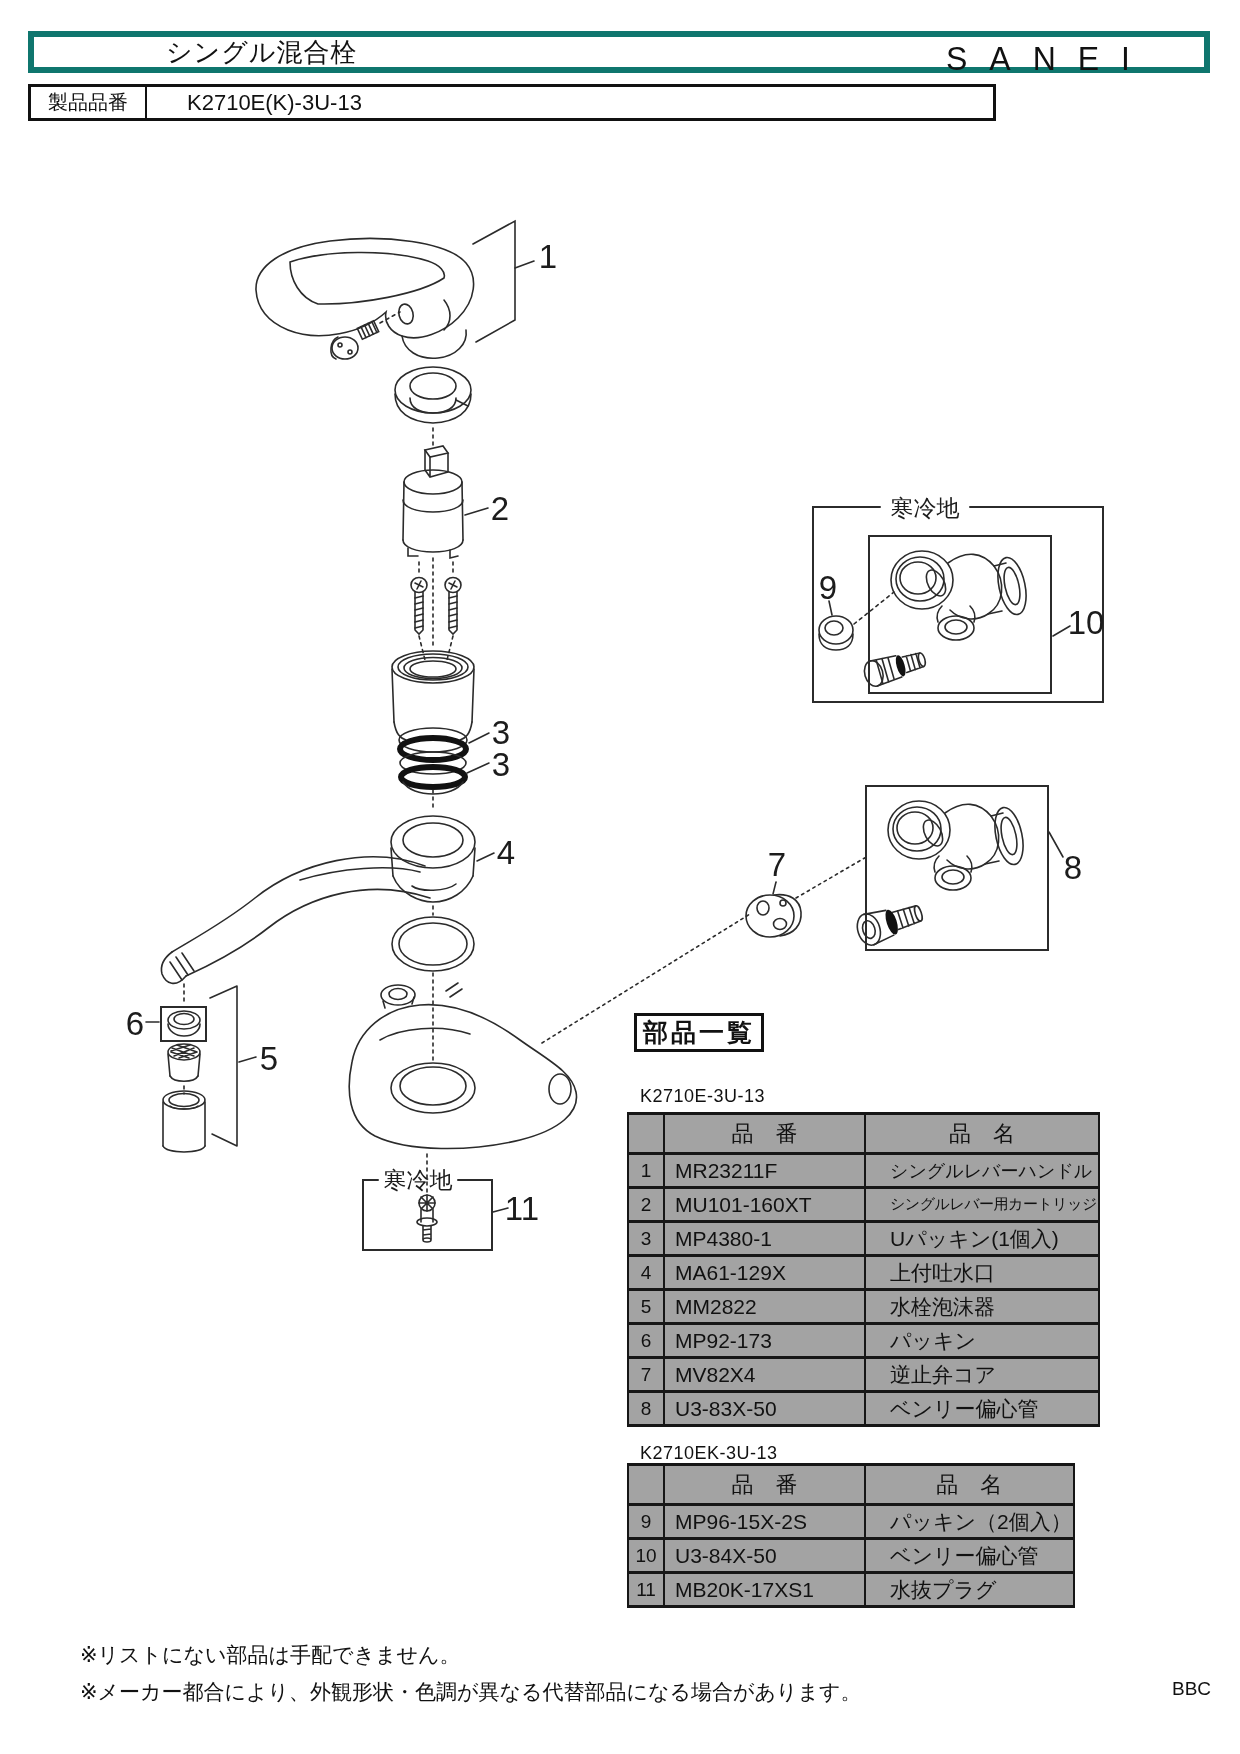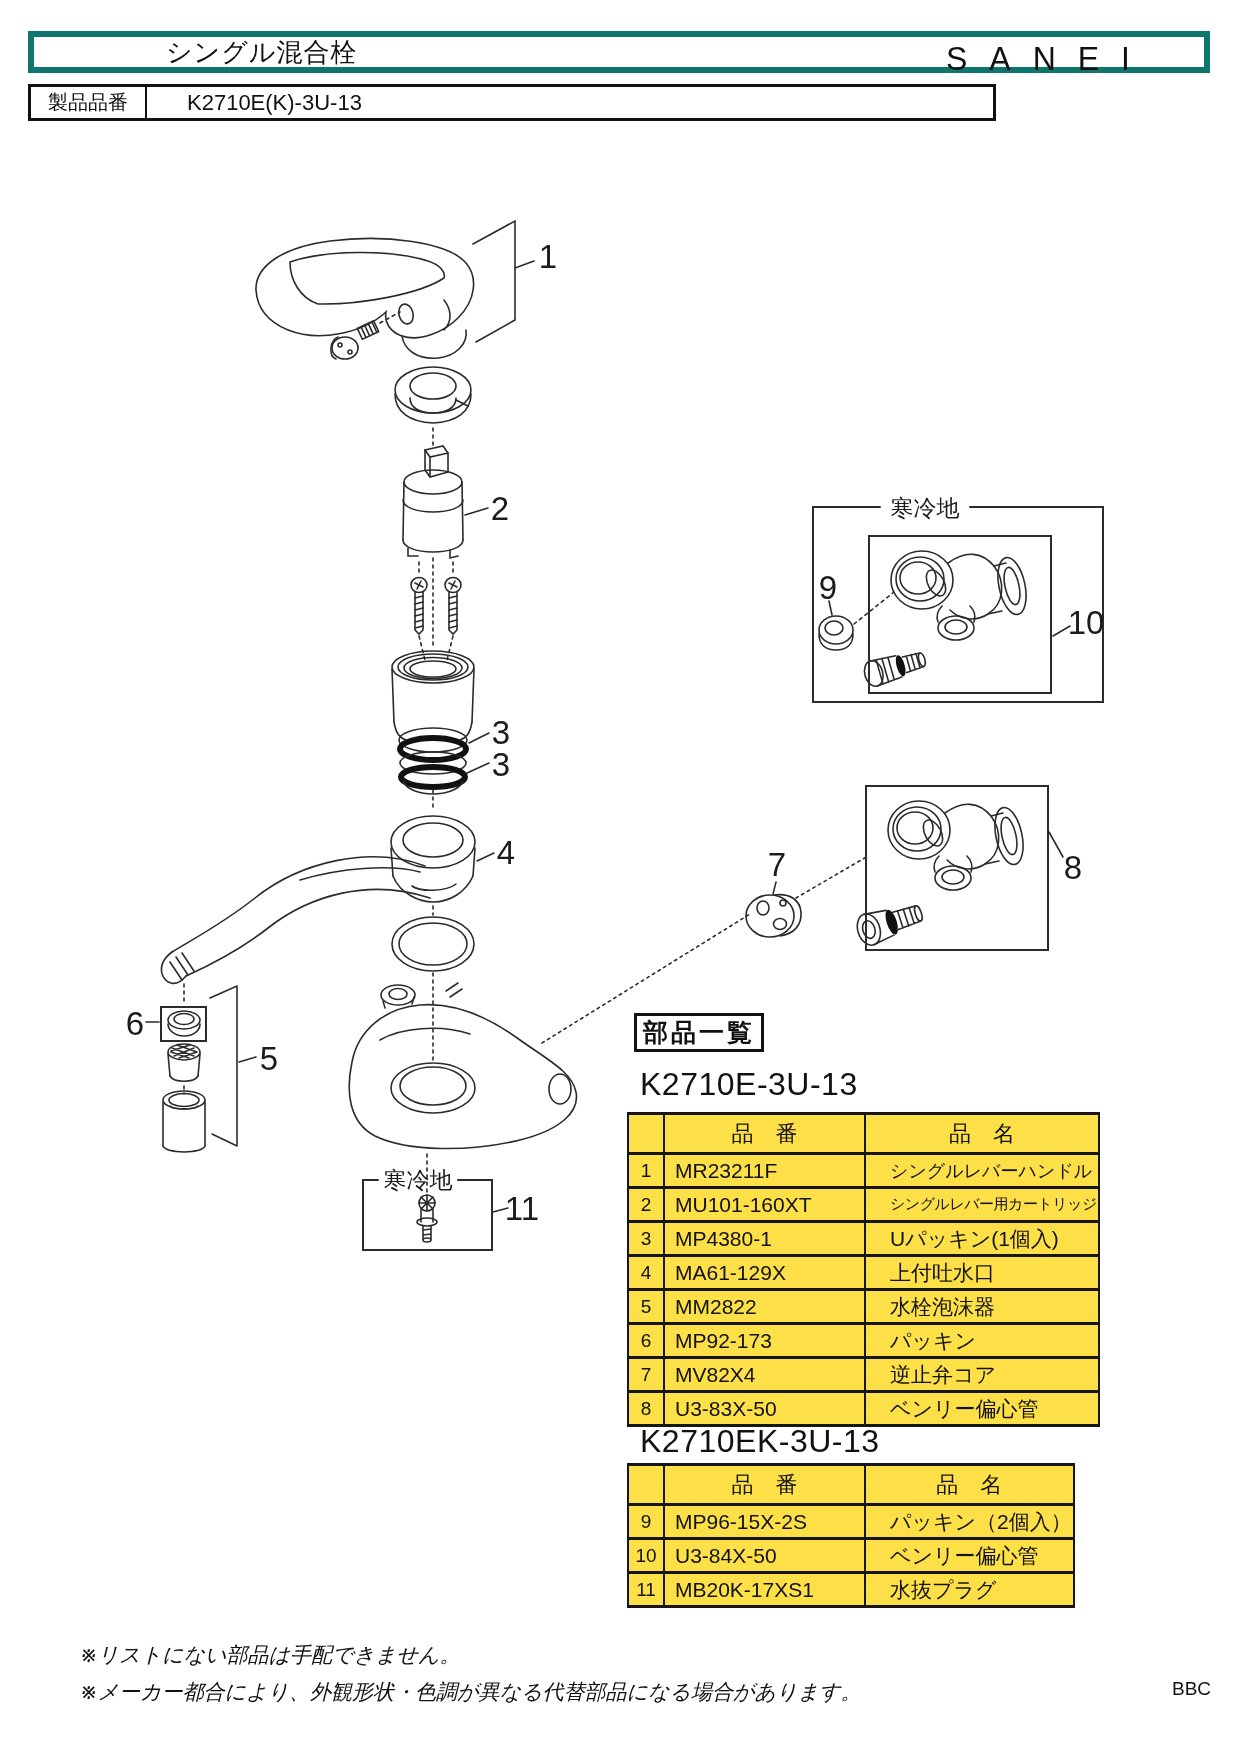--- a/index.html
+++ b/index.html
@@ -12,33 +12,33 @@
         font-weight:500;transform:scaleY(1.05);}
   .box2{position:absolute;left:28px;top:84px;width:968px;height:37px;border:3px solid #111;
         box-sizing:border-box;display:flex;align-items:stretch;gap:27px;}
   .box2-lbl{width:114px;display:flex;align-items:center;justify-content:center;
         font-size:20px;border-right:2px solid #111;}
   .box2-val{display:flex;align-items:center;padding-left:13px;font-size:22px;}
   .diagram-svg{position:absolute;left:0;top:0;width:1240px;height:1754px;pointer-events:none;}
   .parts-title{position:absolute;left:634px;top:1013px;width:124px;height:33px;border:3px solid #111;
         box-sizing:content-box;display:flex;align-items:center;justify-content:center;
         font-size:25px;letter-spacing:3px;font-weight:bold;}
-  .model-label{position:absolute;left:640px;font-size:32px;letter-spacing:0.5px;}
+  .model-label{position:absolute;left:640px;font-size:18px;letter-spacing:0.5px;margin-top:20px;}
   .model-1{top:1066px;} .model-2{top:1423px;}
-  table.parts-table{position:absolute;border-collapse:collapse;table-layout:fixed;background:#fde047;}
+  table.parts-table{position:absolute;border-collapse:collapse;table-layout:fixed;background:#a3a3a3;}
   .parts-table th,.parts-table td{border-left:2px solid #161616;border-right:2px solid #161616;
         border-top:3px solid #161616;border-bottom:3px solid #161616;overflow:hidden;white-space:nowrap;}
   .parts-table th{height:35px;font-weight:400;font-size:22px;}
   .parts-table td{height:29px;font-size:21px;}
   .t1{left:627px;top:1112px;} .t2{left:627px;top:1463px;}
   td.cell-no{text-align:center;font-size:19px;}
   td.cell-pn{padding-left:10px;}
   td.cell-nm{padding-left:24px;}
   td.nm-sm1{font-size:18px;} td.nm-sm2{font-size:15px;letter-spacing:-0.5px;}
-  .note{position:absolute;left:80px;font-size:21px;font-style:italic;}
+  .note{position:absolute;left:80px;font-size:21px;}
   .note-1{top:1641px;} .note-2{top:1678px;}
   .page-code{position:absolute;left:1172px;top:1678px;font-size:19px;}
   svg text{font-family:"Liberation Sans","DejaVu Sans",sans-serif;fill:#1c1c1c;}
   .callout{font-size:33px;}
   .coldtxt{font-size:23px;}
 </style>
 </head>
 <body>
 
 <div class="page">

